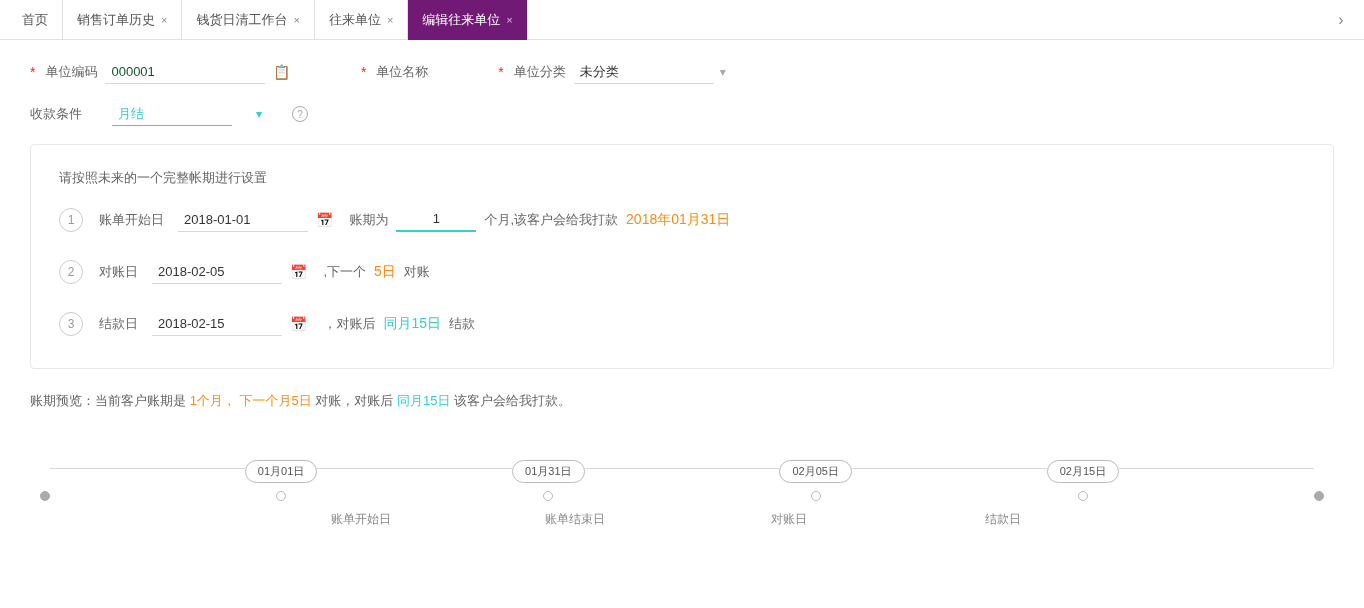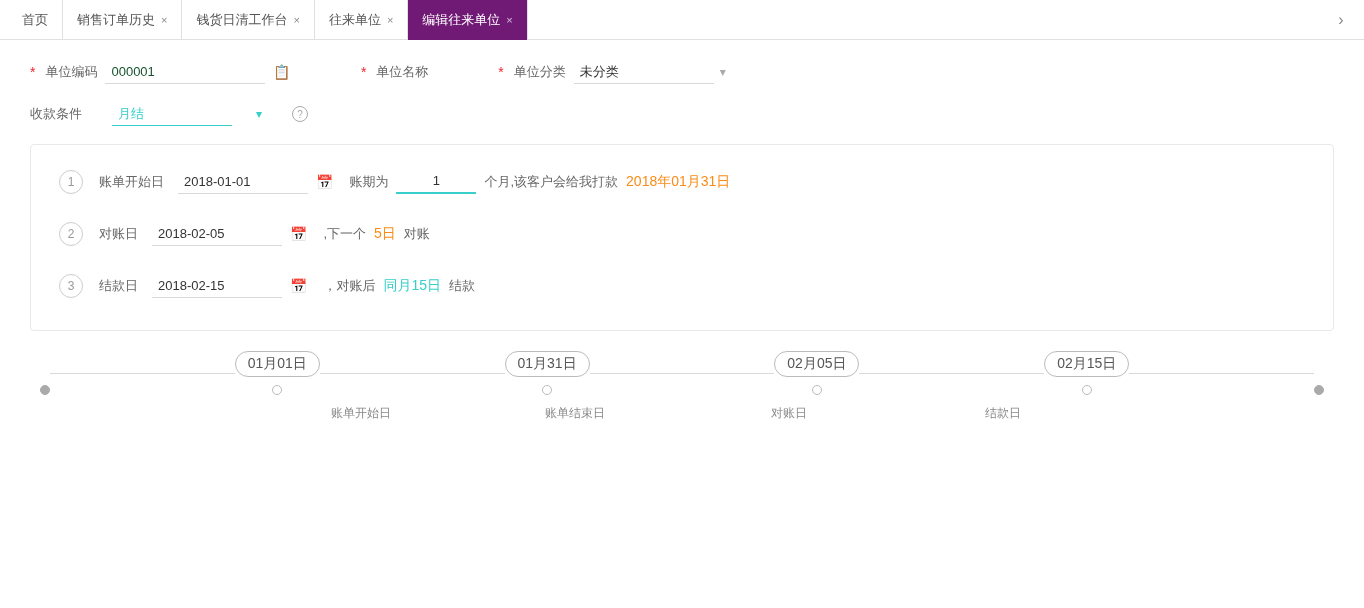--- a/index.html
+++ b/index.html
@@ -268,25 +268,26 @@
       z-index: 1;
     }
     .tl-dot.filled {
       background: #aaa;
       border-color: #aaa;
     }
     .tl-badge {
       border: 1px solid #bbb;
       border-radius: 20px;
       padding: 3px 12px;
-      font-size: 14px;
+      font-size: 11px;
       color: #555;
       margin-bottom: 8px;
       background: #fff;
       white-space: nowrap;
+      margin-top: 24px;
     }
     .tl-sublabel {
       font-size: 12px;
       color: #888;
       margin-top: 6px;
       white-space: nowrap;
     }
   </style>
 </head>
 <body>
@@ -341,20 +342,21 @@
   <div class="form-row">
     <span class="form-label">收款条件</span>
     <div class="select-field">
       <input class="select-input" type="text" value="月结" style="">
       <span class="dropdown-icon" style="color:#36cfc9;">▾</span>
     </div>
     <div class="help-icon">?</div>
   </div>
 
   <div class="card-panel">
+    <div class="card-hint">请按照未来的一个完整帐期进行设置</div>
 
     <div class="step-row">
       <div class="step-number">1</div>
       <span class="step-label">账单开始日</span>
       <input class="step-date-input" type="text" value="2018-01-01" style="">
       <span class="calendar-icon" style="margin:0 8px;">📅</span>
       <span class="step-text">账期为</span>
       <input class="step-period-input" type="text" value="1" style="">
       <span class="step-text">个月,该客户会给我打款</span>
       <span class="highlight-orange">2018年01月31日</span>
@@ -374,20 +376,28 @@
       <div class="step-number">3</div>
       <span class="step-label">结款日</span>
       <input class="step-date-input" type="text" value="2018-02-15" style="">
       <span class="calendar-icon" style="margin:0 8px;">📅</span>
       <span class="step-text">，对账后</span>
       <span class="highlight-teal">同月15日</span>
       <span class="step-text">结款</span>
     </div>
   </div>
 
+  <div class="preview-text">
+    <span>账期预览：当前客户账期是</span>
+    <span class="highlight-orange">1个月，</span>
+    <span class="highlight-orange">下一个月5日</span>
+    <span>对账，对账后</span>
+    <span class="highlight-teal">同月15日</span>
+    <span>该客户会给我打款。</span>
+  </div>
 
   <div class="timeline-section">
     <div style="display:flex; align-items:flex-end; width:100%; padding: 0 10px;">
 
       <div style="display:flex;flex-direction:column;align-items:center;flex-shrink:0;">
         <div class="tl-dot filled"></div>
       </div>
 
       <div style="flex:1;height:1px;background:#d9d9d9;align-self:center;"></div>
 

